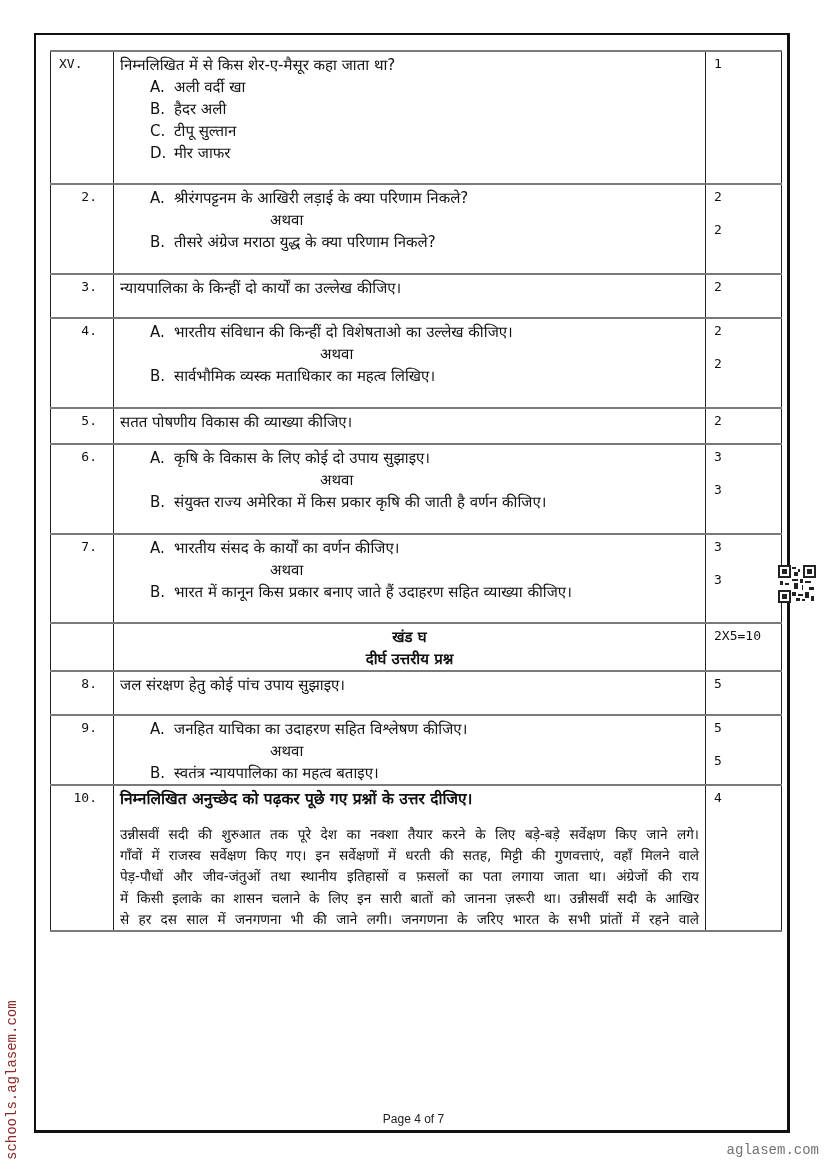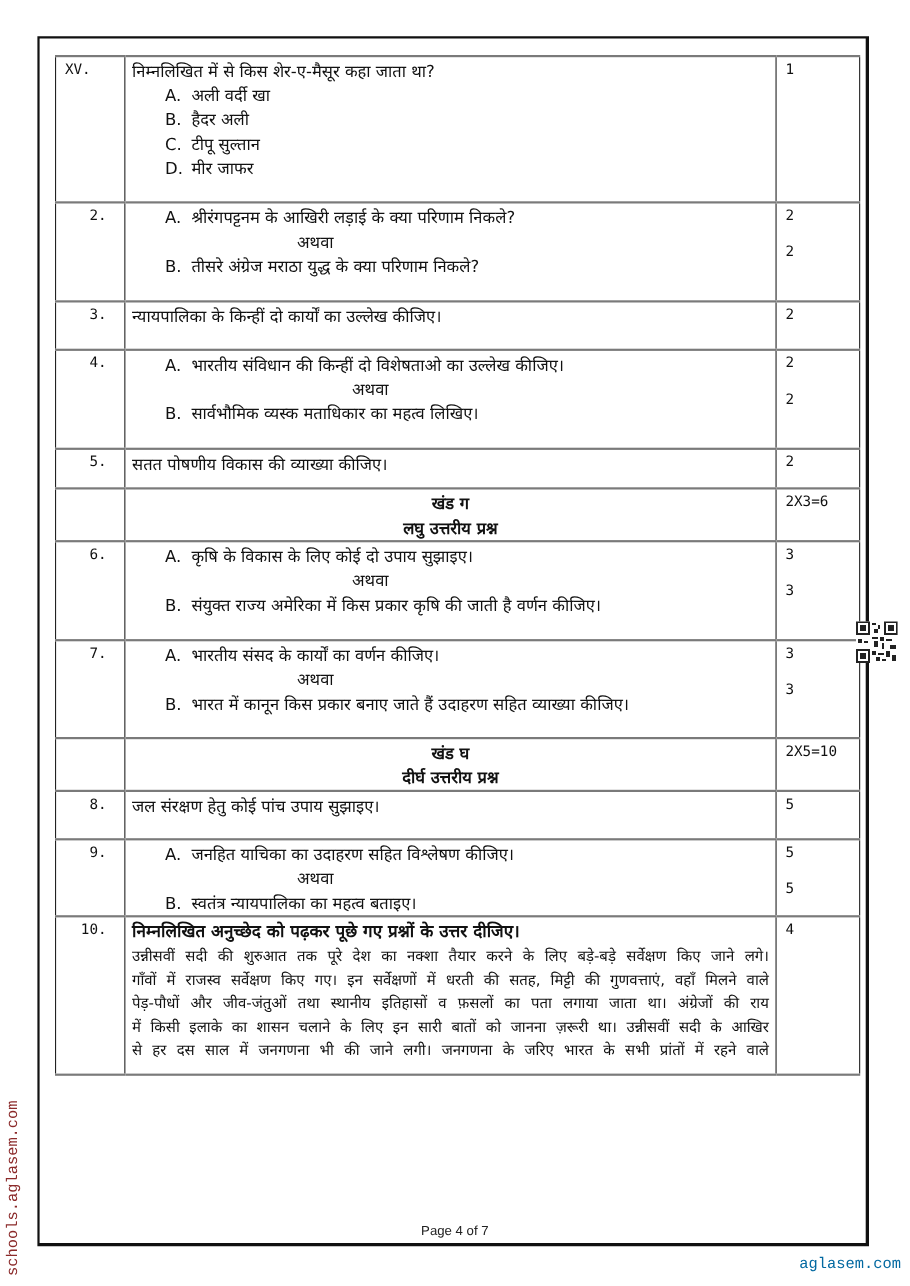--- a/index.html
+++ b/index.html
@@ -11,23 +11,23 @@
   td.num.left { text-align:left; padding-left:8px !important; }
   td.q { width:592px; font-size:15px; line-height:22px; padding:2px 6px 0 6px !important; }
   td.m { width:76px; font-family:"DejaVu Sans Mono", monospace; font-size:13px; padding:4px 0 0 8px !important; }
   td.m .m2 { display:block; margin-top:18px; }
   .opt { padding-left:30px; white-space:nowrap; }
   .opt .lab { display:inline-block; width:24px; }
   .or { padding-left:150px; }
   .or.wide { padding-left:200px; }
   .sec { text-align:center; font-weight:bold; font-size:15px; line-height:21px; padding-top:1px; }
   .bold { font-weight:bold; font-size:15.5px; }
-  .para { font-size:13.6px; line-height:21.2px; margin-top:2px; text-align:justify; text-align-last:justify; }
+  .para { font-size:13.6px; line-height:21.2px; margin-top:14px; text-align:justify; text-align-last:justify; }
   .footer { position:absolute; left:0; width:827px; top:1112px; text-align:center; font-family:"Liberation Sans Narrow","Liberation Sans", sans-serif; font-size:12px; font-weight:normal; color:#222; }
-  .wm-bottom { position:absolute; right:8px; top:1142px; font-family:"Liberation Mono", monospace; font-size:14px; color:#0369a1; }
+  .wm-bottom { position:absolute; right:8px; top:1142px; font-family:"Liberation Mono", monospace; font-size:14px; color:#737373; }
   .wm-side { position:absolute; left:4px; top:1160px; transform-origin:left top; transform:rotate(-90deg); font-family:"Liberation Mono", monospace; font-size:14px; color:#8b2a2a; white-space:nowrap; }
   .qr { position:absolute; left:778px; top:565px; width:38px; height:38px; }
 </style>
 </head>
 <body>
 
 <div class="frame"></div>
 
 <table class="qp">
 
@@ -71,28 +71,20 @@
     </td>
     <td class="m"><span>2</span><span class="m2">2</span></td>
   </tr>
 
   <tr style="height:36px">
     <td class="num">5.</td>
     <td class="q">सतत पोषणीय विकास की व्याख्या कीजिए।</td>
     <td class="m">2</td>
   </tr>
 
-  <tr style="height:45px">
-    <td class="num"></td>
-    <td class="q">
-      <div class="sec">खंड ग</div>
-      <div class="sec">लघु उत्तरीय प्रश्न</div>
-    </td>
-    <td class="m">2X3=6</td>
-  </tr>
 
   <tr style="height:90px">
     <td class="num">6.</td>
     <td class="q">
       <div class="opt"><span class="lab">A.</span><span>कृषि के विकास के लिए कोई दो उपाय सुझाइए।</span></div>
       <div class="or wide">अथवा</div>
       <div class="opt"><span class="lab">B.</span><span>संयुक्त राज्य अमेरिका में किस प्रकार कृषि की जाती है वर्णन कीजिए।</span></div>
     </td>
     <td class="m"><span>3</span><span class="m2">3</span></td>
   </tr>

